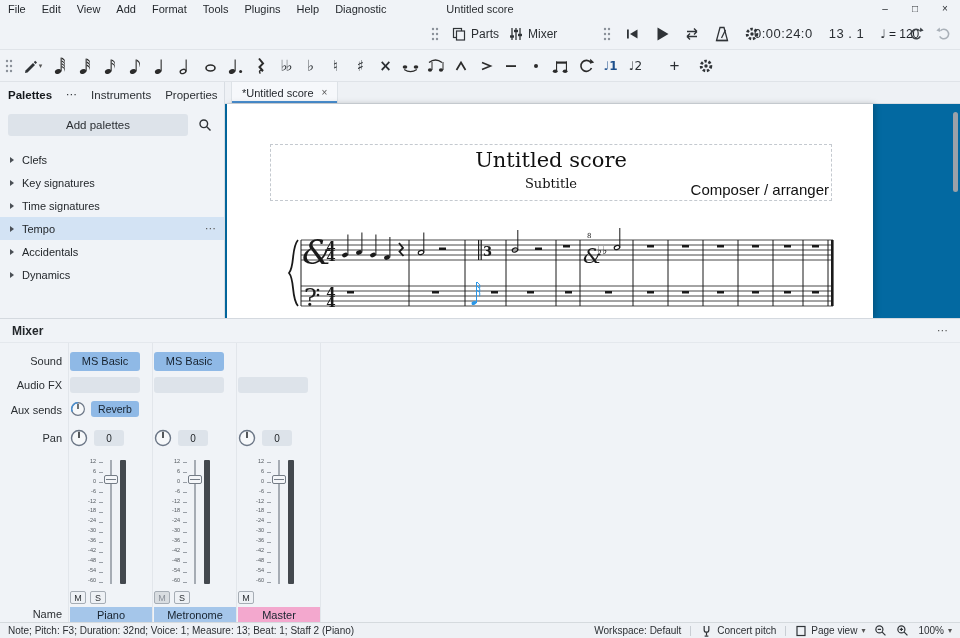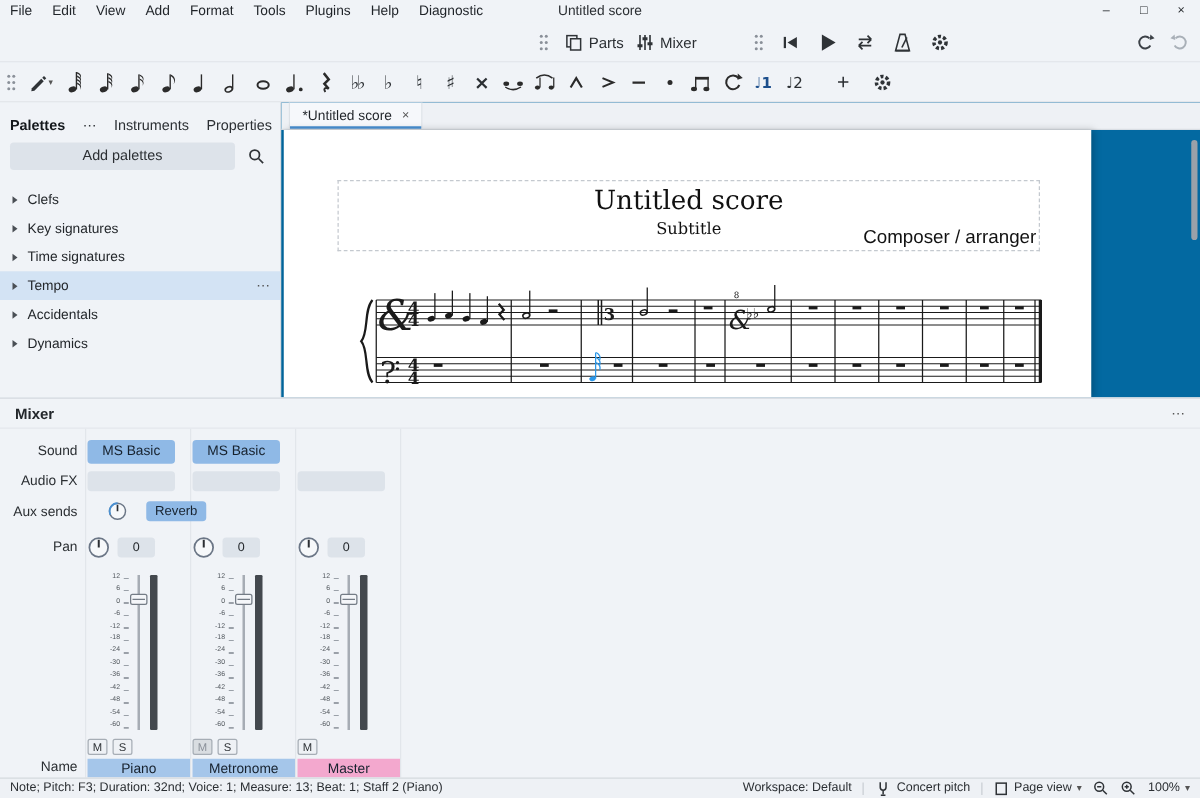--- a/index.html
+++ b/index.html
@@ -25,21 +25,21 @@
 .timecode{font-size:13px;color:#2b2f33;letter-spacing:.5px}
 .tempo-disp{font-size:12px;display:flex;align-items:center;gap:3px}
 
 .notebar{position:absolute;left:0;top:50px;right:0;height:32px;background:#f0f3f7;border-bottom:1px solid #dfe3e8;display:flex;align-items:center;padding-left:2px}
 .tbtn{width:25px;height:26px;display:flex;align-items:center;justify-content:center;border-radius:3px;font-size:15px;color:#2b2f33}
 .tbtn.txt{font-family:"DejaVu Sans",sans-serif}
 .grip{width:14px;height:26px;display:flex;align-items:center;justify-content:center}
 .caret{font-size:7px;color:#555;margin-left:1px}
 
 .panel{position:absolute;left:0;top:82px;width:225px;height:236px;background:#f0f3f7;border-right:1px solid #d8dde3}
-.panel-tabs{display:flex;align-items:flex-end;height:25px;padding-left:8px;gap:14px;font-size:11.5px;color:#2b2f33}
+.panel-tabs{display:flex;align-items:center;height:25px;padding-left:8px;gap:14px;font-size:11.5px;color:#2b2f33}
 .panel-tabs .active{font-weight:bold;color:#14181c}
 .addrow{display:flex;align-items:flex-start;gap:6px;padding:7px 8px 8px 8px}
 .addbtn{flex:1;height:22px;background:#dde3ea;border-radius:3px;display:flex;align-items:center;justify-content:center;font-size:11.5px;color:#2b2f33}
 .searchbtn{width:22px;height:22px;display:flex;align-items:center;justify-content:center;border-radius:3px}
 .pitem{height:23px;display:flex;align-items:center;padding:0 8px 0 10px;font-size:11px;color:#23272b}
 .pitem.selected{background:#d3e3f4}
 .chev{width:0;height:0;border-left:4px solid #4a4f55;border-top:3.5px solid transparent;border-bottom:3.5px solid transparent;margin-right:8px}
 .pitem .ell{margin-left:auto;color:#555}
 
 .canvas{position:absolute;left:225px;top:82px;right:0;height:236px;background:#0369a1;overflow:hidden}
@@ -181,20 +181,28 @@
         </svg>
       </span>
     <span class="pbtn">
         <svg width="18" height="18" viewBox="0 0 20 20">
           <circle cx="10" cy="10" r="5.4" fill="none" stroke="#2f3337" stroke-width="3.1" stroke-dasharray="2.7 1.9"></circle>
           <circle cx="10" cy="10" r="1.9" fill="#2f3337"></circle>
         </svg>
       </span>
   </div>
 
+  <div class="cluster" style="left:754px;gap:16px">
+    <span class="timecode">0:00:24:0</span>
+    <span class="timecode">13 . 1</span>
+    <span class="tempo-disp">
+      <span style="font-family:'DejaVu Sans',sans-serif">♩</span>
+      <span>= 120</span>
+    </span>
+  </div>
 
   <div class="cluster" style="right:4px;gap:4px">
     <span class="pbtn">
         <svg width="18" height="18" viewBox="0 0 20 20">
           <path d="M14.8 12.6 A5.3 5.3 0 1 1 14 6.3" fill="none" stroke="#3d4248" stroke-width="1.7"></path>
           <polygon points="14.8,2.8 14.2,7.8 18.5,6.2" fill="#3d4248"></polygon>
         </svg>
       </span>
     <span class="pbtn">
         <svg width="18" height="18" viewBox="0 0 20 20">
@@ -556,21 +564,21 @@
         </div>
       <div class="cell" style="left:84px;top:0;height:18px">
           <span class="fxbox"></span>
         </div>
       <div class="cell" style="left:168px;top:0;height:18px">
           <span class="fxbox"></span>
         </div>
     </div>
 
     <div class="mrow" style="top:57px;height:18px">
-      <div class="cell" style="left:16px;top:0;height:18px;gap:15px">
+      <div class="cell" style="left:0;top:0;height:18px;gap:5px">
         <svg width="16" height="16" viewBox="0 0 18 18">
             <circle cx="9" cy="9" r="7.2" fill="#f6f8fa" stroke="#6b7686" stroke-width="1.3"></circle>
             <path d="M2.6 12 A7.2 7.2 0 0 1 9 1.8" fill="none" stroke="#4a90d2" stroke-width="1.6"></path>
             <line x1="9" y1="9" x2="9" y2="3.2" stroke="#2b2f33" stroke-width="1.5"></line>
           </svg>
         <span class="revbtn">Reverb</span>
       </div>
     </div>
 
     <div class="mrow" style="top:83px;height:24px">

